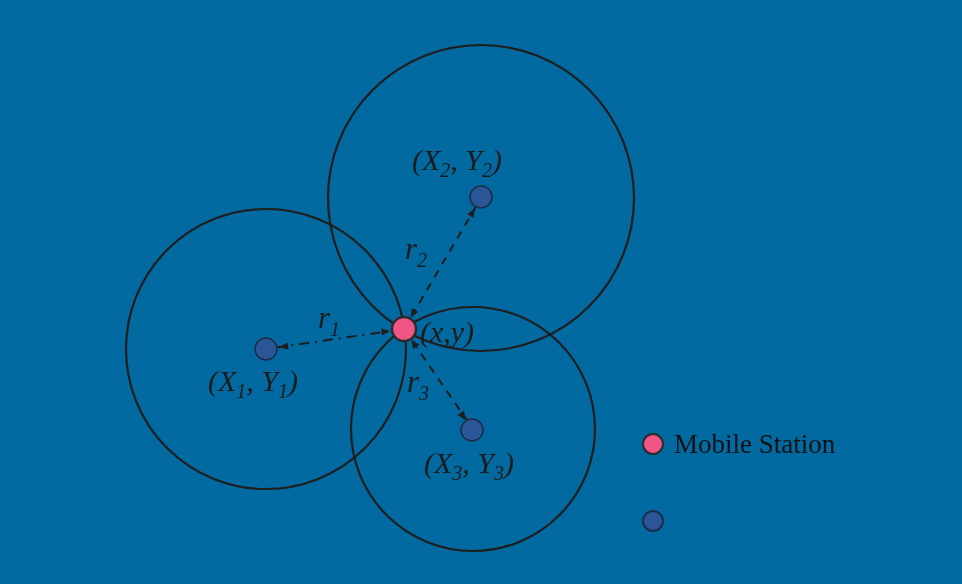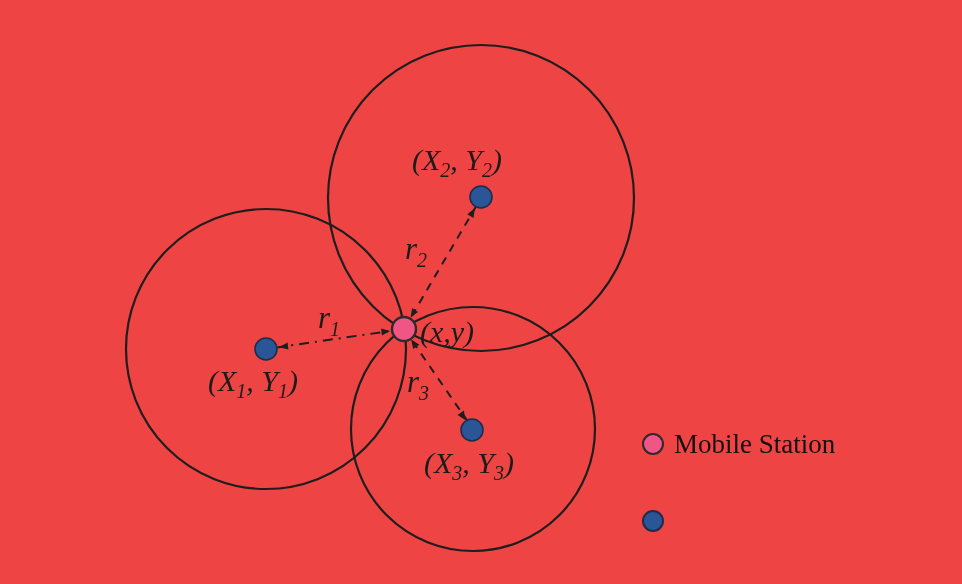--- a/index.html
+++ b/index.html
@@ -1,16 +1,16 @@
 <!DOCTYPE html>
 <html><head>
 <meta charset="utf-8">
 <style>
   html,body{margin:0;padding:0;background:#ffffff;}
-  .stage{position:relative;width:962px;height:584px;background:#ef4444;overflow:hidden;
+  .stage{position:relative;width:962px;height:584px;background:#0369a1;overflow:hidden;
          font-family:"Liberation Serif","DejaVu Serif",serif;}
   svg text{fill:#1b1b1b;}
   .outline{fill:none;stroke:#1e1e1e;stroke-width:2.2;}
   .dashline{stroke:#1e1e1e;stroke-width:2;fill:none;stroke-dasharray:8 7;}
   .dashdot{stroke-dasharray:10 6 2 6;}
   .arrowhead{fill:#1e1e1e;stroke:none;}
   .coord{font-size:30px;font-style:italic;}
   .rlabel{font-size:31px;font-style:italic;}
   .sub{font-size:20px;}
   .legend{position:absolute;left:641px;top:428px;text-align:right;}

